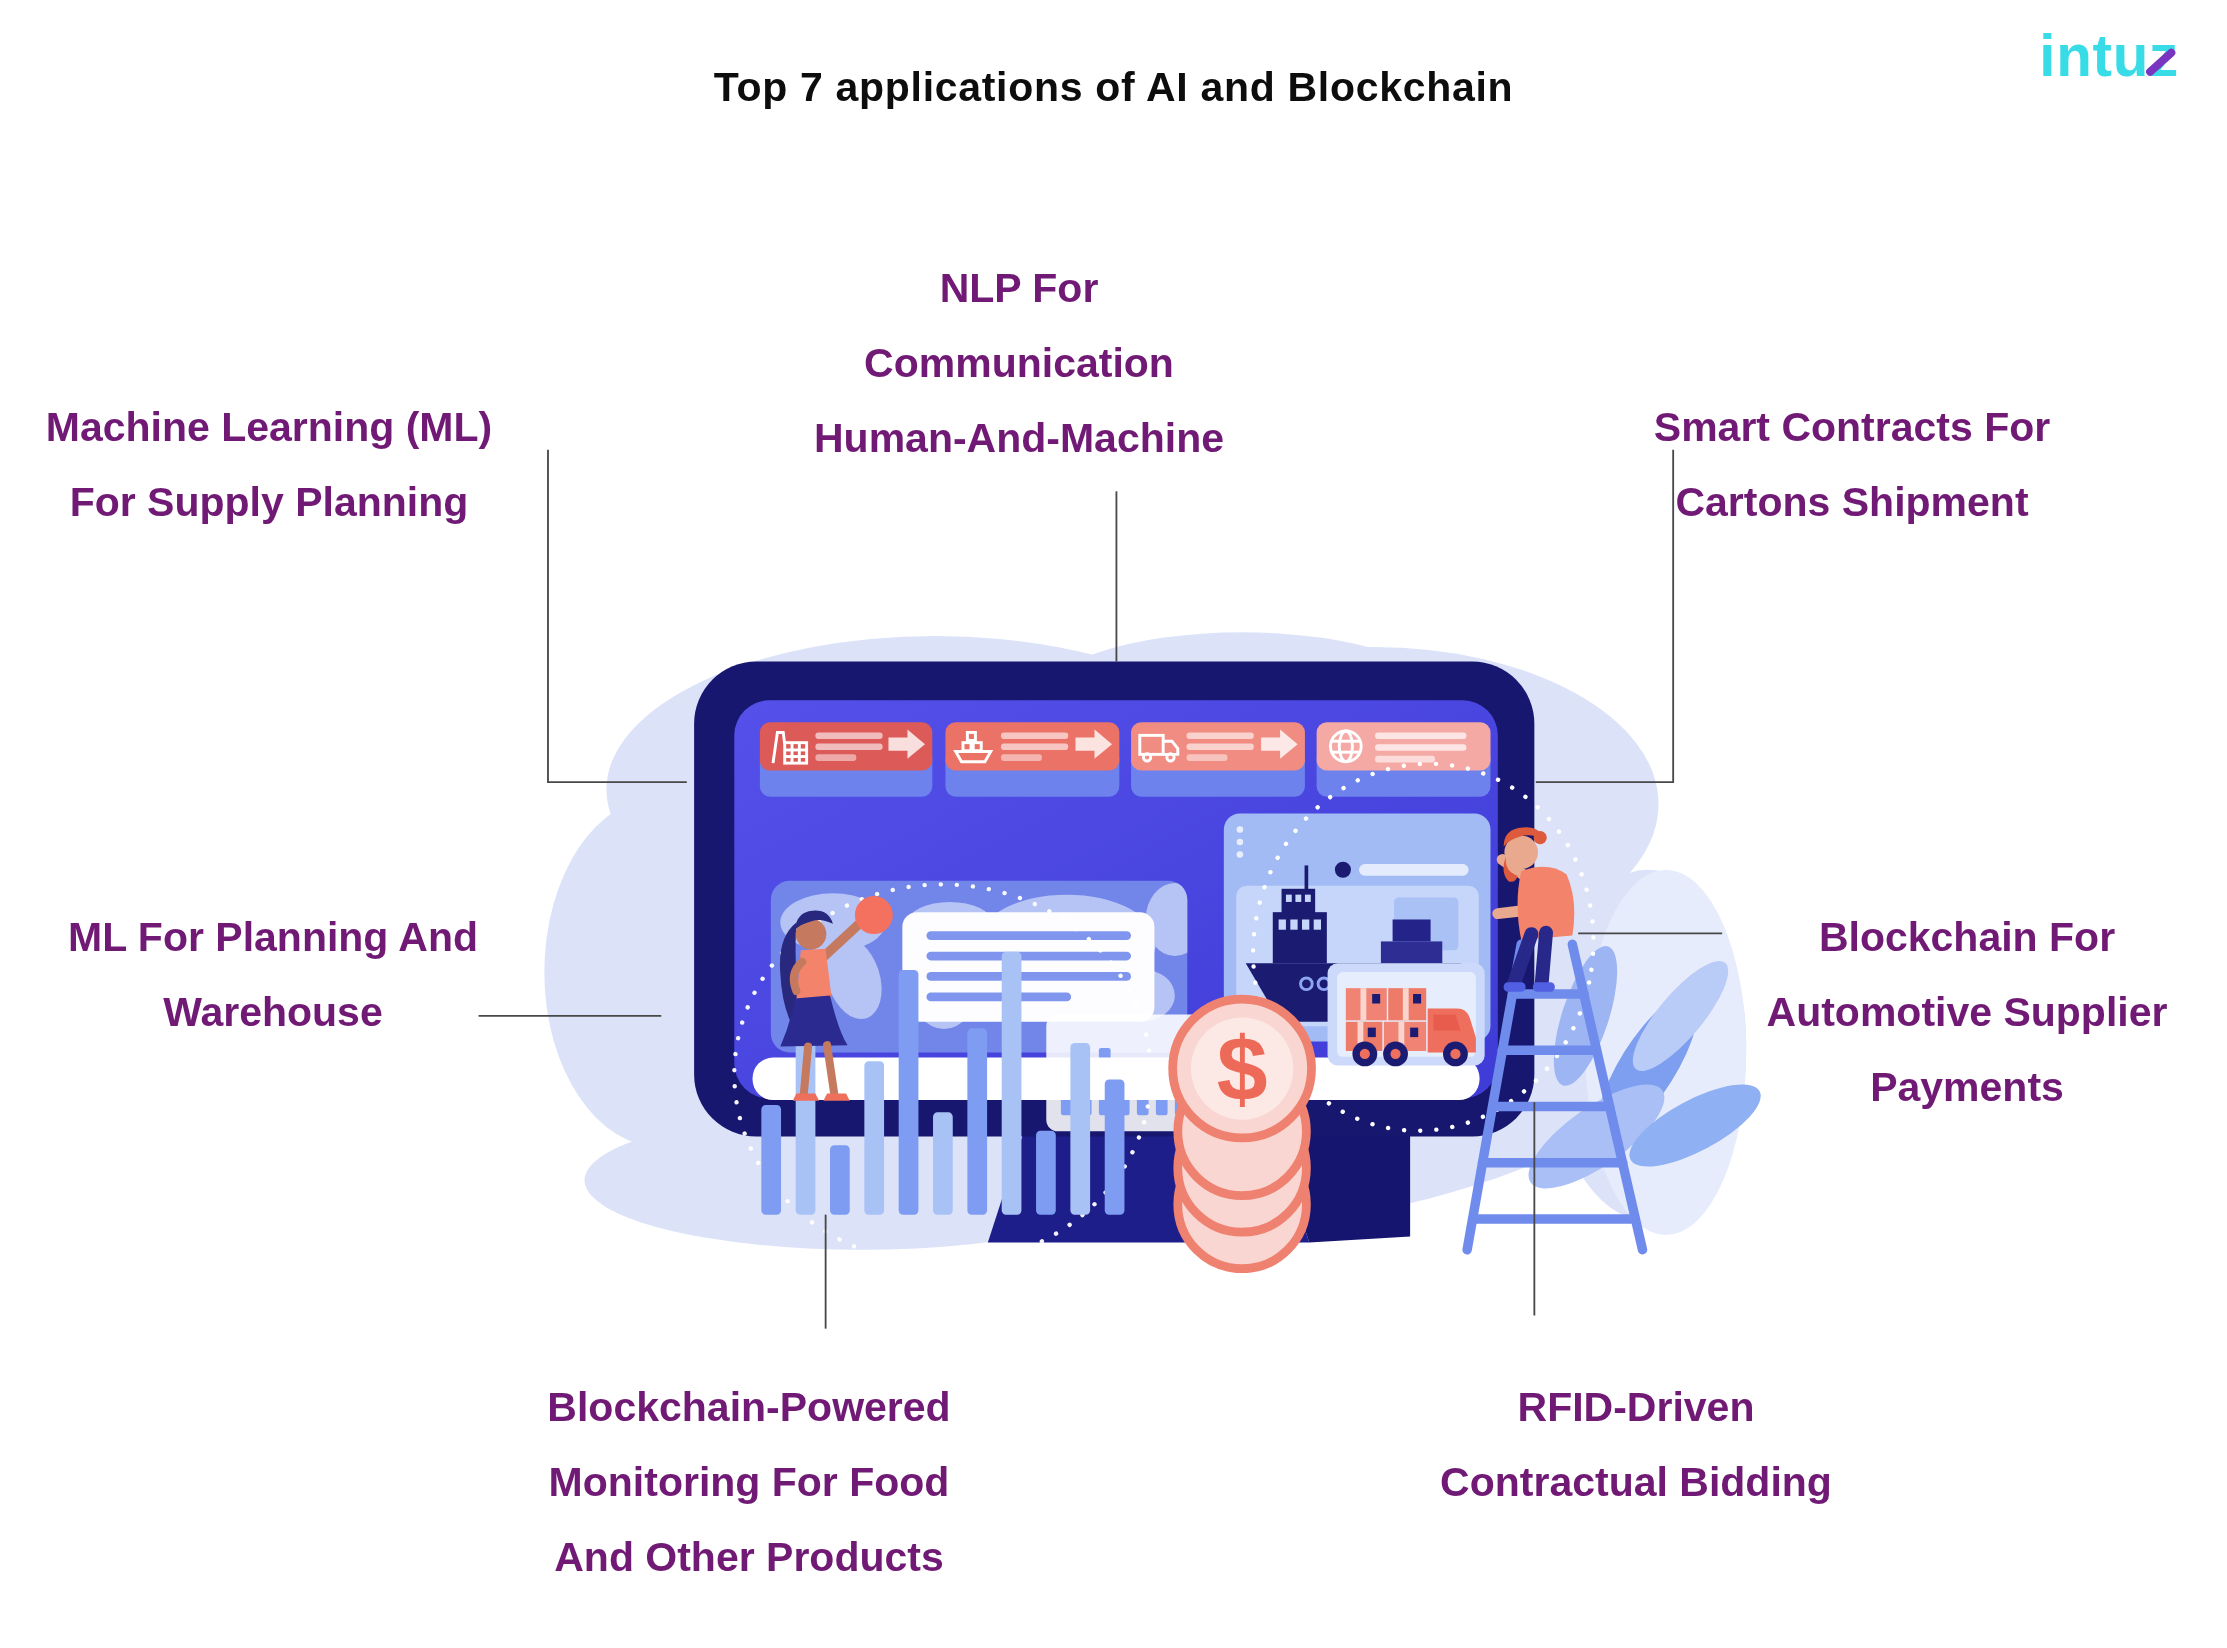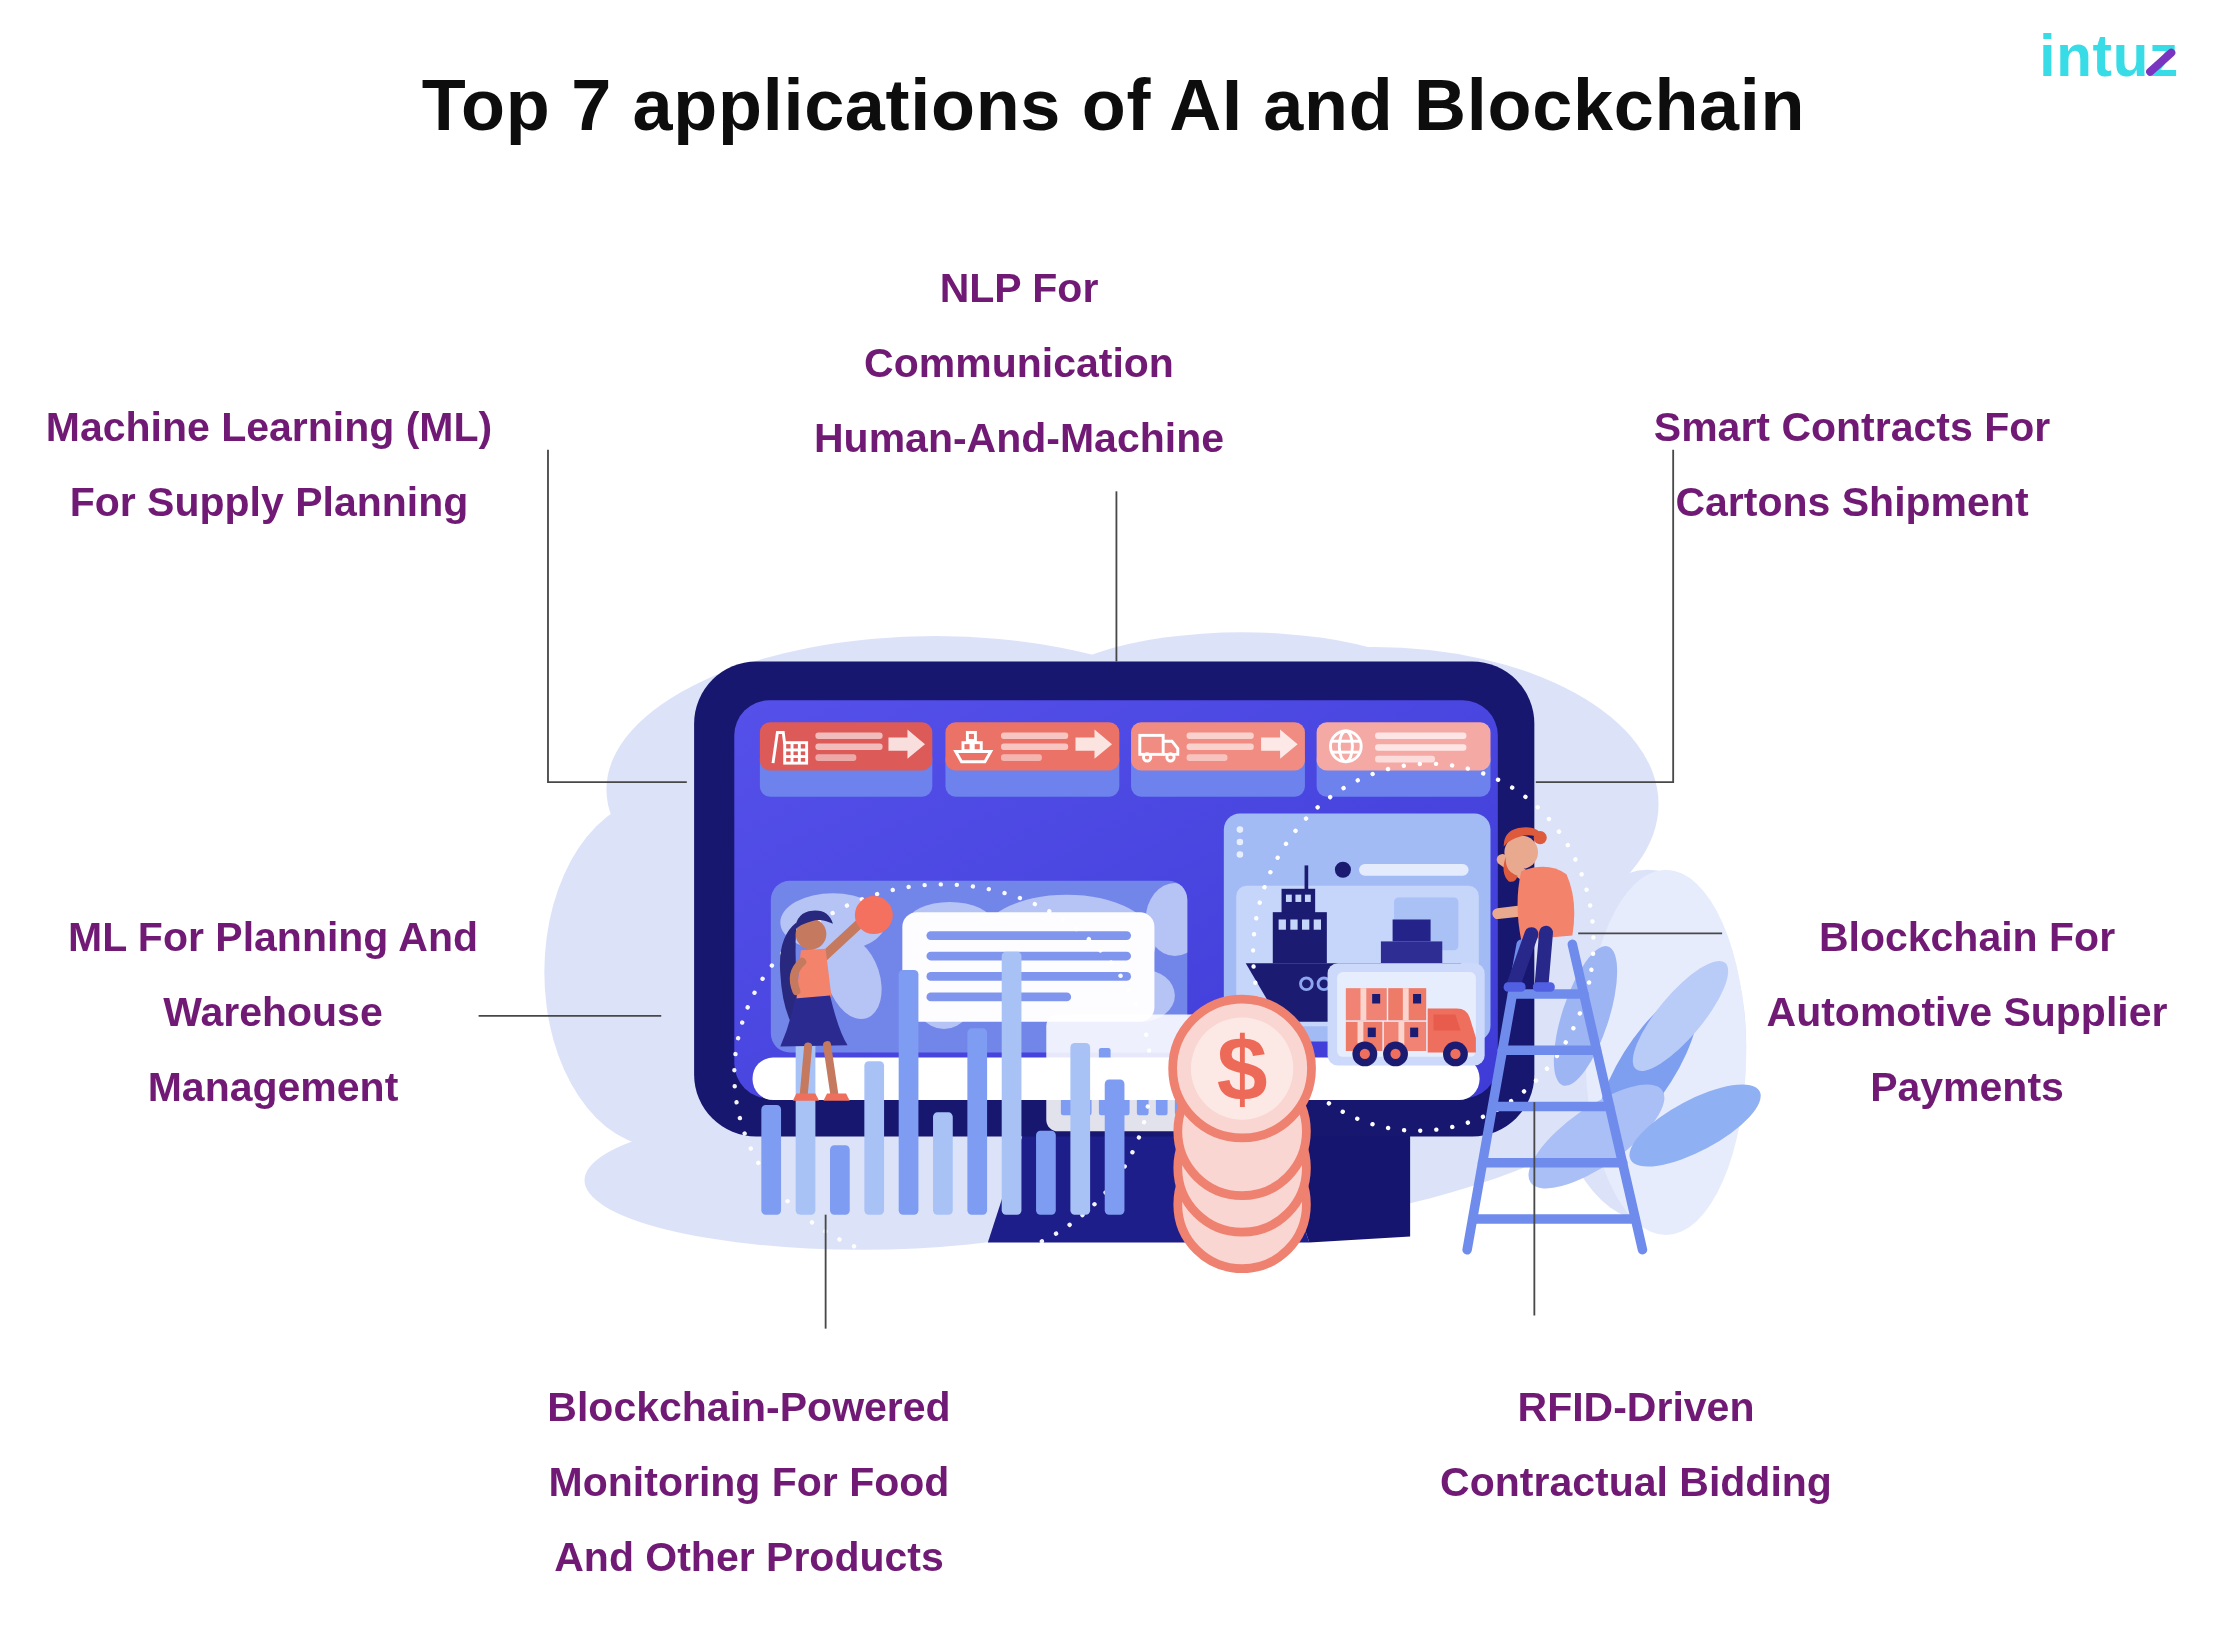--- a/index.html
+++ b/index.html
@@ -1,19 +1,19 @@
 <!DOCTYPE html>
 <html style="font-size:11.7px"><head>
 <meta charset="utf-8">
 <style>
   html,body{margin:0;padding:0;background:#fff;}
   #canvas{position:relative;width:2227px;height:1649px;background:#ffffff;overflow:hidden;
           font-family:"Liberation Sans",sans-serif;}
   .title{position:absolute;left:0;top:64px;width:2227px;text-align:center;
-         font-size:72px;font-weight:700;color:#0d0d0d;letter-spacing:0.7px;}
+         font-size:41px;font-weight:700;color:#0d0d0d;letter-spacing:0.7px;}
   .label{position:absolute;transform:translateX(-50%);text-align:center;
          font-size:41px;font-weight:700;color:#701a75;line-height:75px;white-space:nowrap;}
   .illus{position:absolute;left:0;top:0;}
   .logo{position:absolute;left:2039px;top:25px;}
 </style>
 </head>
 <body>
 
 <div id="canvas">
 
@@ -326,21 +326,20 @@
     <div>Communication</div>
     <div>Human-And-Machine</div>
   </div>
   <div class="label" style="left:1852px;top:390px">
     <div>Smart Contracts For</div>
     <div>Cartons Shipment</div>
   </div>
   <div class="label" style="left:273px;top:900px">
     <div>ML For Planning And</div>
     <div>Warehouse</div>
-    <div>Management</div>
   </div>
   <div class="label" style="left:1967px;top:900px">
     <div>Blockchain For</div>
     <div>Automotive Supplier</div>
     <div>Payments</div>
   </div>
   <div class="label" style="left:749px;top:1370px">
     <div>Blockchain-Powered</div>
     <div>Monitoring For Food</div>
     <div>And Other Products</div>

